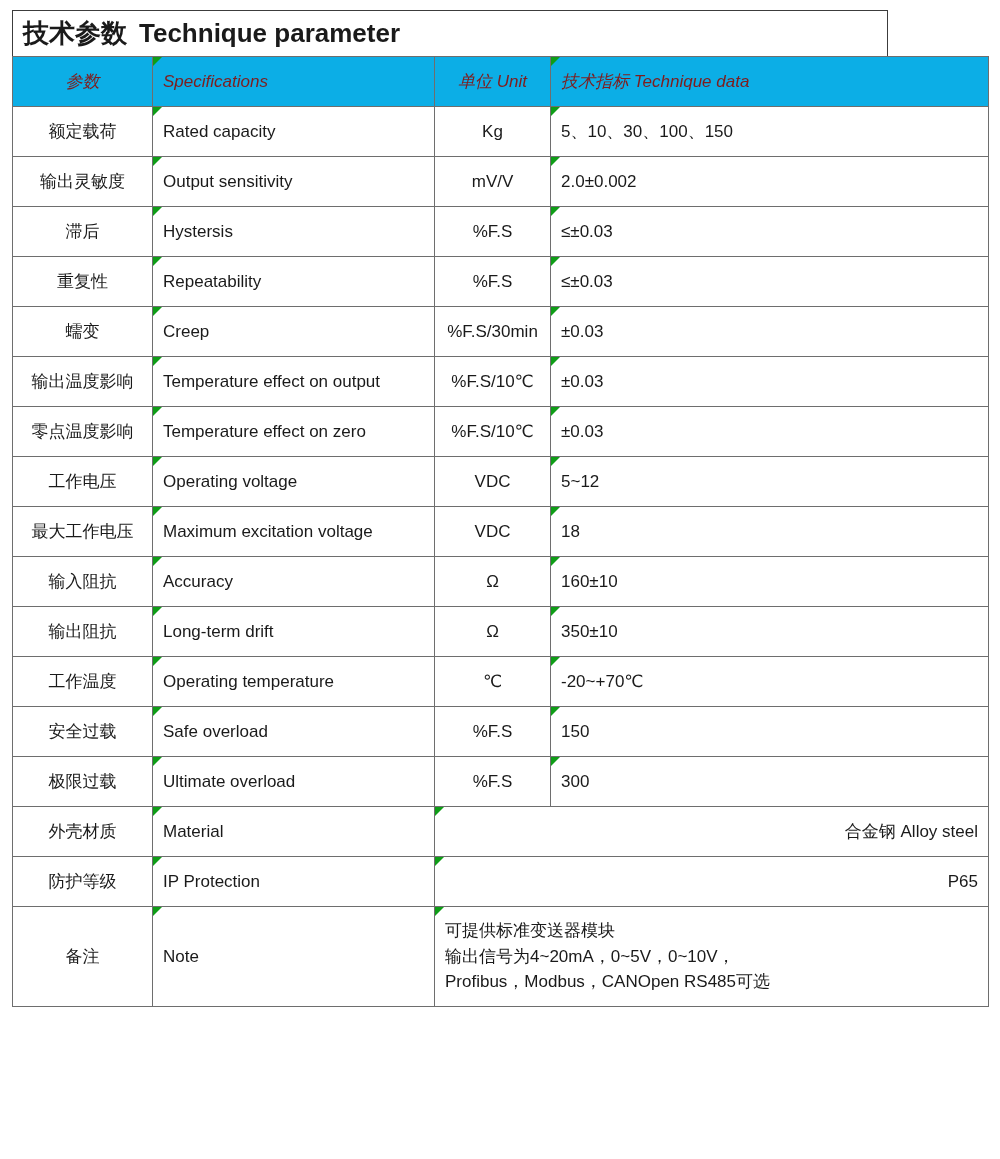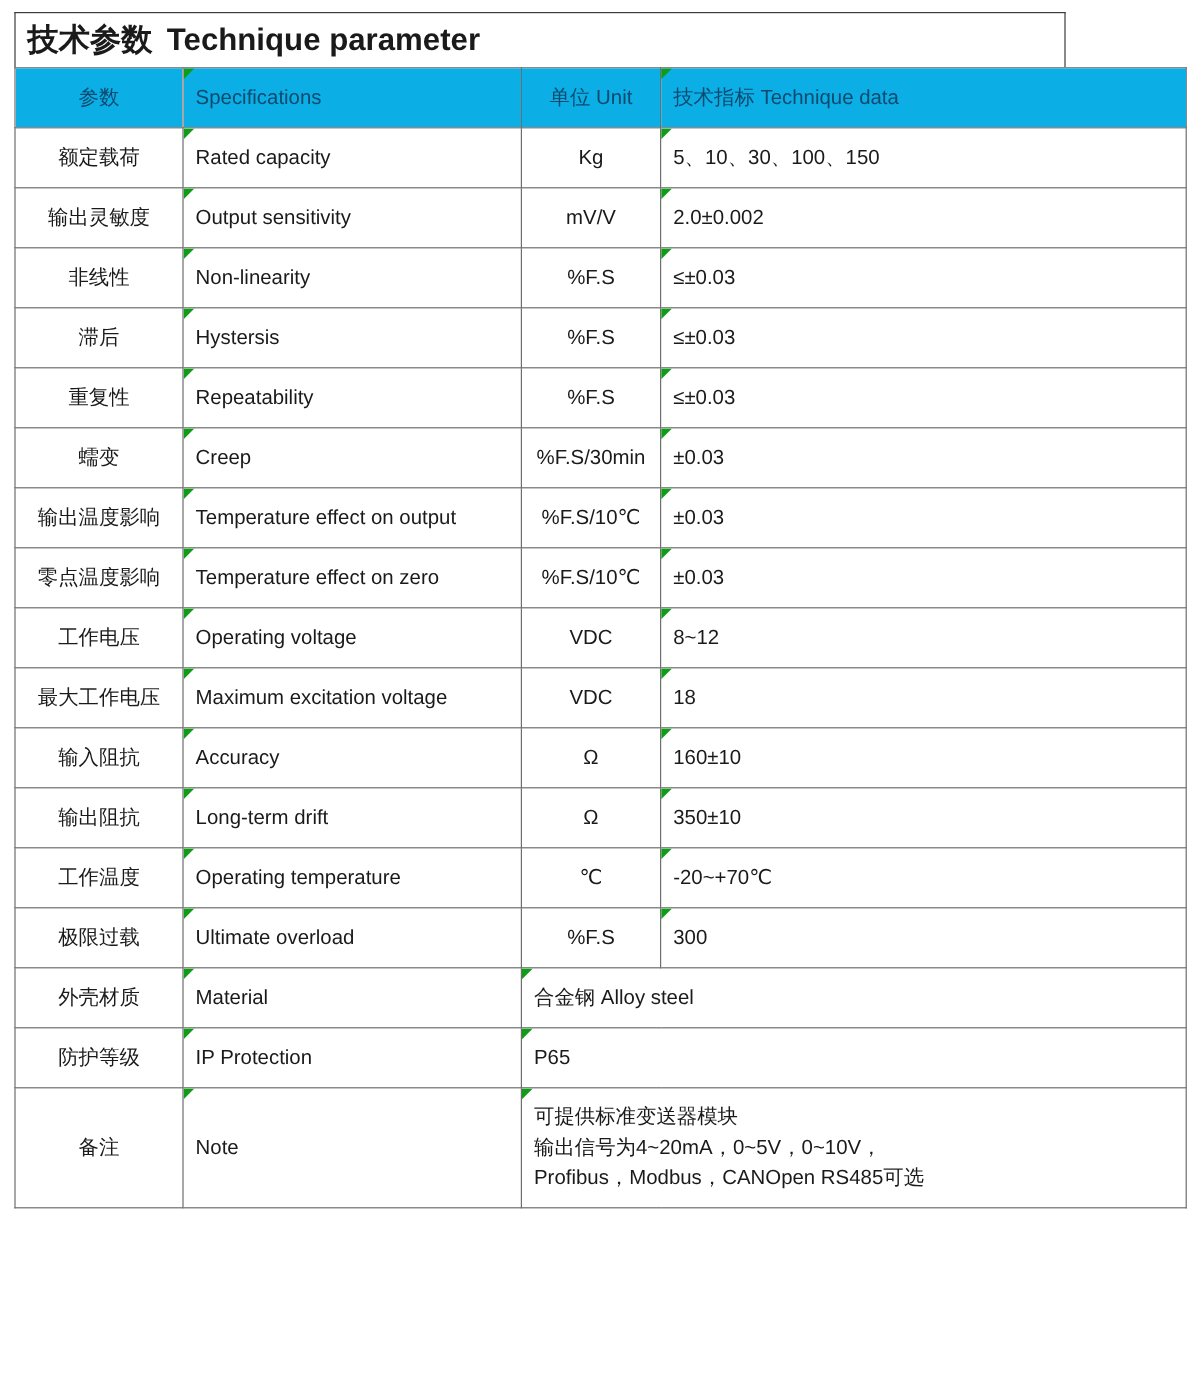--- a/index.html
+++ b/index.html
@@ -68,24 +68,25 @@
 
   
   col.c-param { width: 140px; }
   col.c-spec  { width: 282px; }
   col.c-unit  { width: 116px; }
   col.c-data  { width: 438px; }
 
   
   thead th {
     background: #0CAEE6;
-    color: #0c4a6e;
+    color: #7f1d1d;
     border: 1px solid #1f7fa3;
     height: 50px;
     font-size: 17px;
+    font-style: italic;
   }
   th.h-param { text-align: center; }
   th.h-spec  { text-align: left; }
   th.h-unit  { text-align: center; margin-left: 20px; }
   th.h-data  { text-align: left; }
 
   
   td.param {
     text-align: center;
     font-size: 17px;
@@ -98,21 +99,21 @@
   td.unit {
     text-align: center;
     font-size: 17px;
     white-space: nowrap;
   }
   td.data {
     text-align: left;
     font-size: 17px;
   }
   td.merged {
-    text-align: left;
+    text-align: right;
     font-size: 17px;
     margin-top: 45px;
   }
   td.note-cell {
     text-align: left;
     font-size: 17px;
     line-height: 1.5;
     padding-top: 6px;
     padding-bottom: 6px;
     vertical-align: middle;
@@ -165,26 +166,20 @@
           <td class="unit">Kg</td>
           <td class="data gmark">5、10、30、100、150</td>
         </tr>
         <tr>
           <td class="param">输出灵敏度</td>
           <td class="spec gmark">Output sensitivity</td>
           <td class="unit">mV/V</td>
           <td class="data gmark">2.0±0.002</td>
         </tr>
         <tr>
-          <td class="param">非线性</td>
-          <td class="spec gmark">Non-linearity</td>
-          <td class="unit">%F.S</td>
-          <td class="data gmark">≤±0.03</td>
-        </tr>
-        <tr>
           <td class="param">滞后</td>
           <td class="spec gmark">Hystersis</td>
           <td class="unit">%F.S</td>
           <td class="data gmark">≤±0.03</td>
         </tr>
         <tr>
           <td class="param">重复性</td>
           <td class="spec gmark">Repeatability</td>
           <td class="unit">%F.S</td>
           <td class="data gmark">≤±0.03</td>
@@ -204,21 +199,21 @@
         <tr>
           <td class="param">零点温度影响</td>
           <td class="spec gmark">Temperature effect on zero</td>
           <td class="unit">%F.S/10℃</td>
           <td class="data gmark">±0.03</td>
         </tr>
         <tr>
           <td class="param">工作电压</td>
           <td class="spec gmark">Operating voltage</td>
           <td class="unit">VDC</td>
-          <td class="data gmark">8~12</td>
+          <td class="data gmark">5~12</td>
         </tr>
         <tr>
           <td class="param">最大工作电压</td>
           <td class="spec gmark">Maximum excitation voltage</td>
           <td class="unit">VDC</td>
           <td class="data gmark">18</td>
         </tr>
         <tr>
           <td class="param">输入阻抗</td>
           <td class="spec gmark">Accuracy</td>
@@ -229,20 +224,26 @@
           <td class="param">输出阻抗</td>
           <td class="spec gmark">Long-term drift</td>
           <td class="unit">Ω</td>
           <td class="data gmark">350±10</td>
         </tr>
         <tr>
           <td class="param">工作温度</td>
           <td class="spec gmark">Operating temperature</td>
           <td class="unit">℃</td>
           <td class="data gmark">-20~+70℃</td>
+        </tr>
+        <tr>
+          <td class="param">安全过载</td>
+          <td class="spec gmark">Safe overload</td>
+          <td class="unit">%F.S</td>
+          <td class="data gmark">150</td>
         </tr>
         <tr>
           <td class="param">极限过载</td>
           <td class="spec gmark">Ultimate overload</td>
           <td class="unit">%F.S</td>
           <td class="data gmark">300</td>
         </tr>
         <tr>
           <td class="param">外壳材质</td>
           <td class="spec gmark">Material</td>

